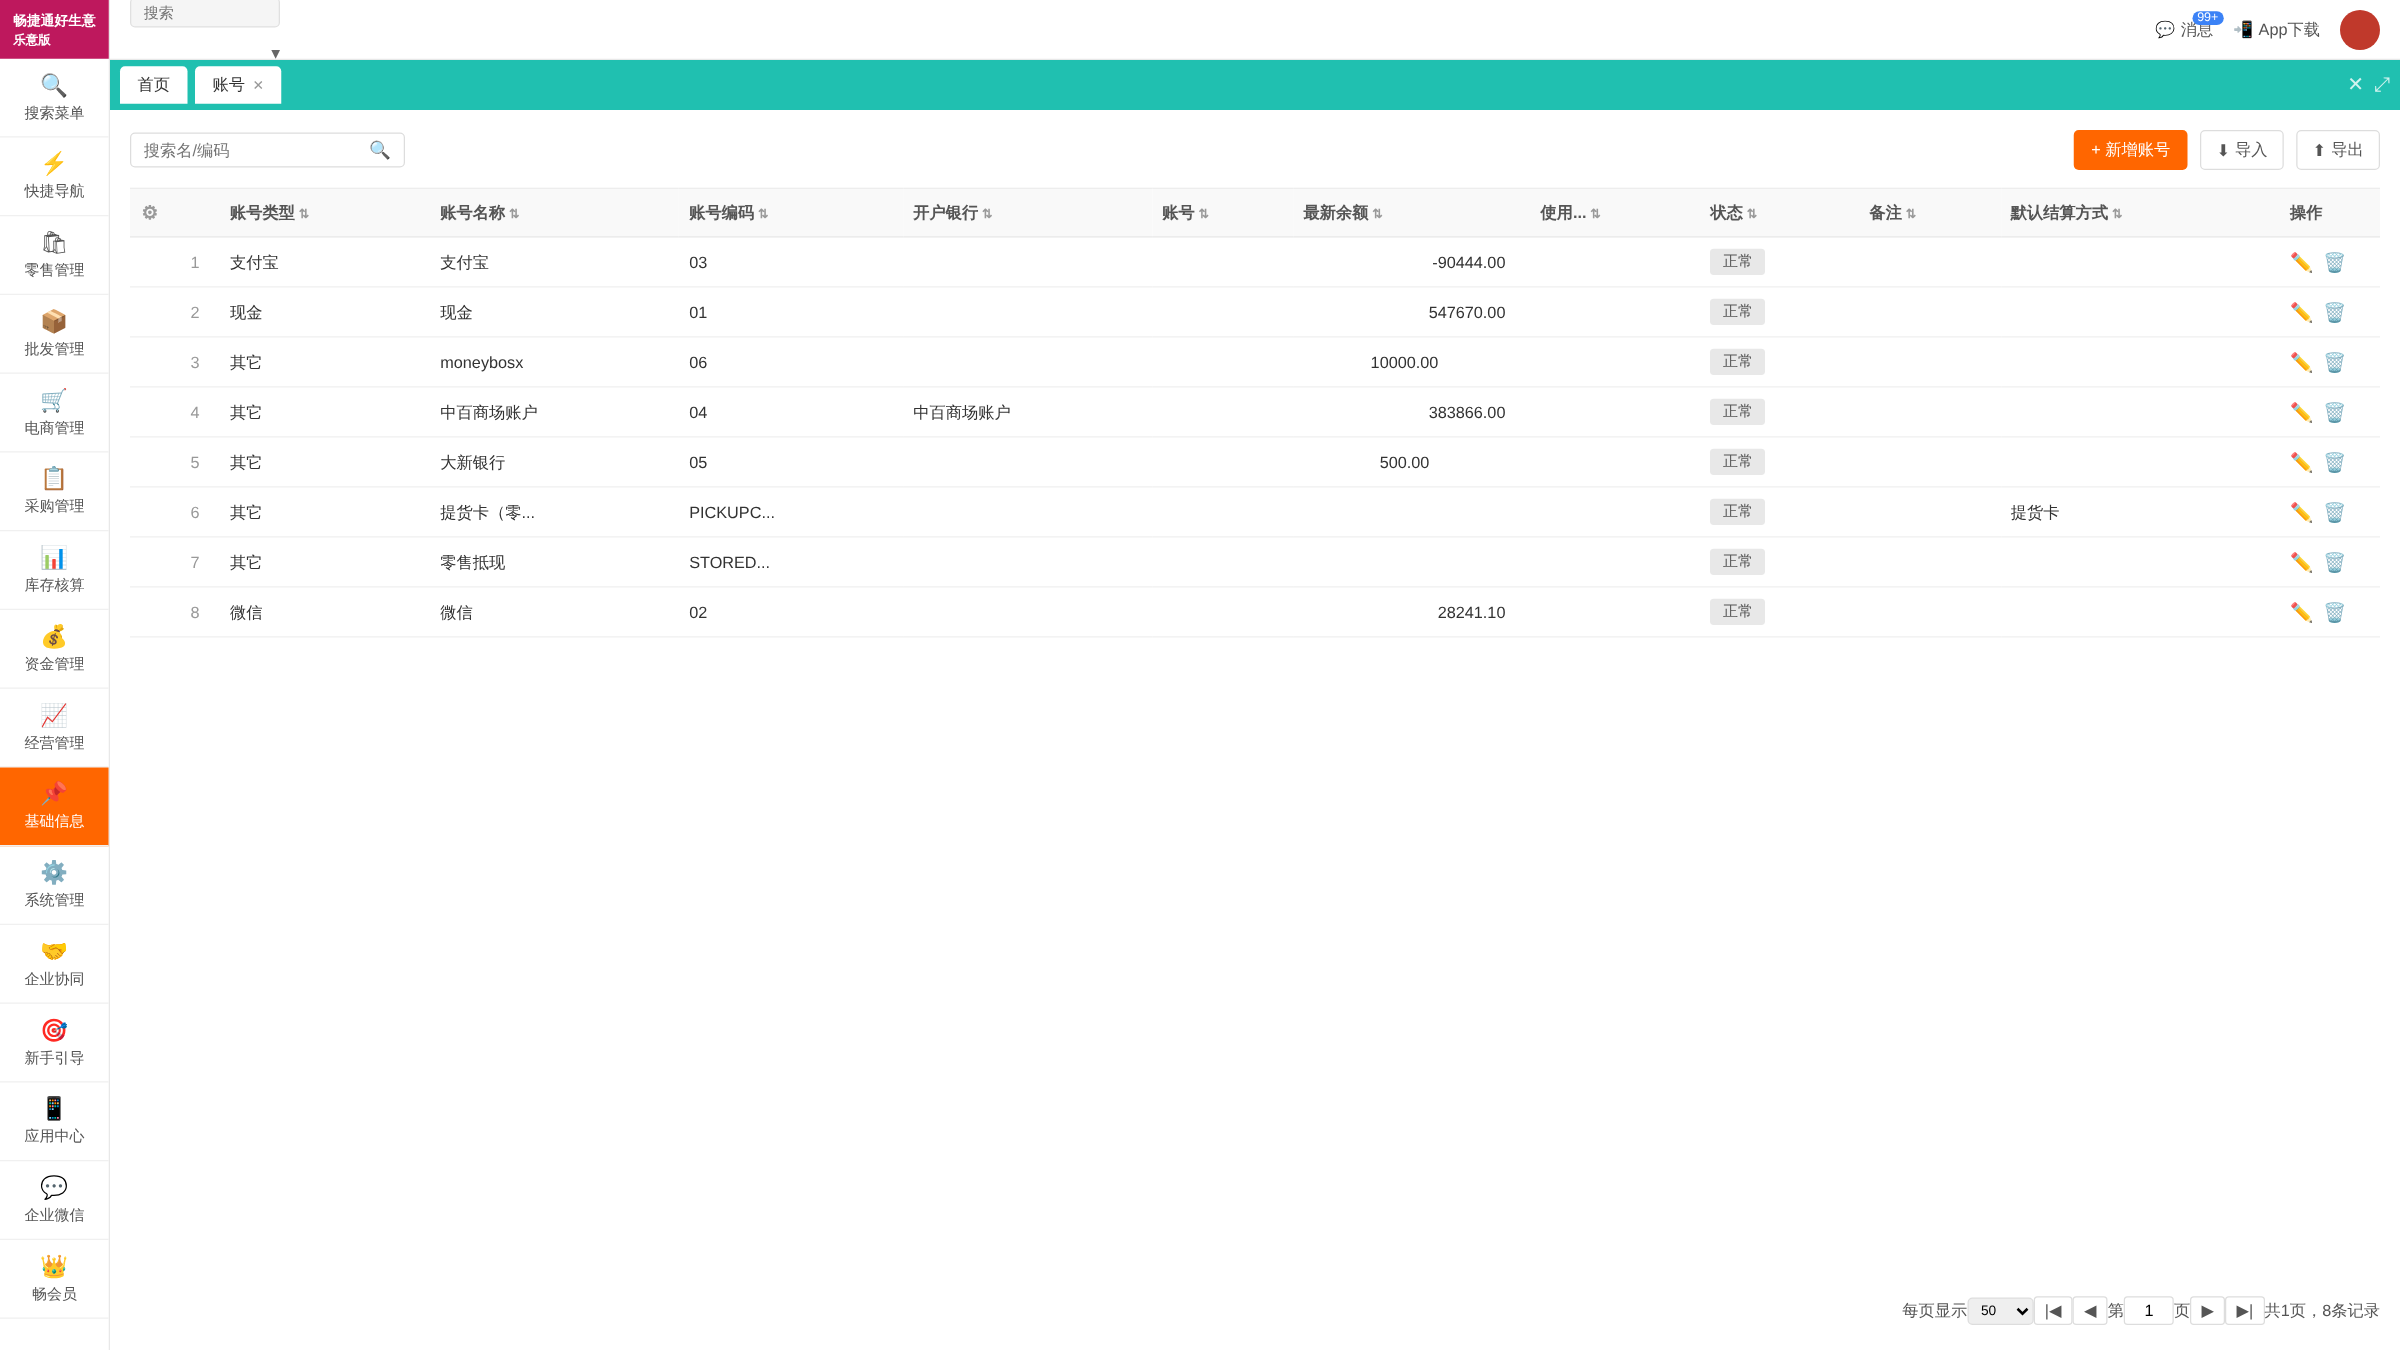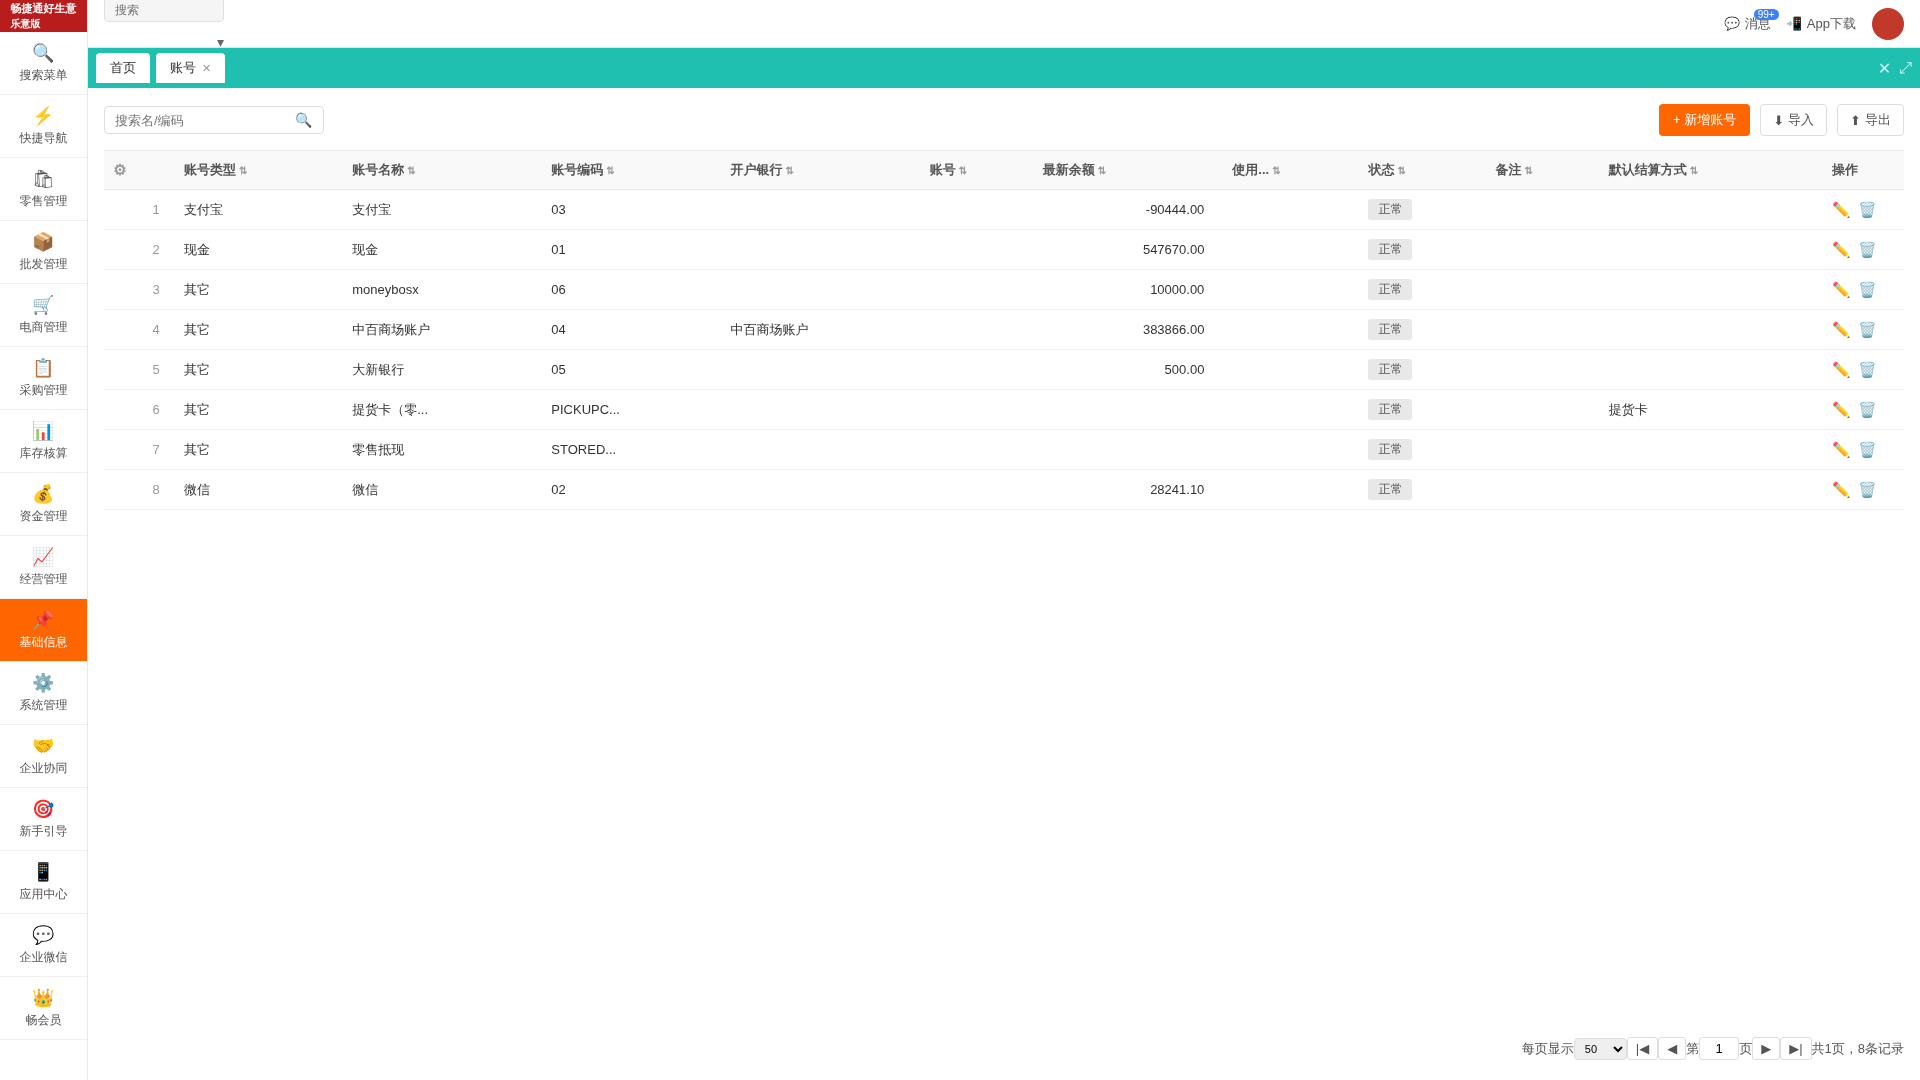--- a/index.html
+++ b/index.html
@@ -8,22 +8,22 @@
     
     .sidebar {
       width: 88px;
       background: #fff;
       display: flex;
       flex-direction: column;
       border-right: 1px solid #e8e8e8;
       height: 100%;
     }
     .sidebar-logo {
-      background: #b91c1c;
-      height: 32px;
+      background: #be185d;
+      height: 47px;
       display: flex;
       align-items: center;
       justify-content: center;
       color: #fff;
       font-size: 12px;
       font-weight: bold;
       flex-shrink: 0;
     }
     .sidebar-nav { flex: 1; overflow-y: auto; }
     .sidebar-item {
@@ -436,21 +436,21 @@
     </td>
   </tr>
             <tr>
     <td></td>
     <td class="td-index">3</td>
     <td>其它</td>
     <td>moneybosx</td>
     <td>06</td>
     <td></td>
     <td></td>
-    <td style="text-align:right;padding-right:20px;">10000.00</td>
+    <td style="text-align:center;padding-right:20px;">10000.00</td>
     <td></td>
     <td><span class="status-badge">正常</span></td>
     <td></td>
     <td></td>
     <td>
       <div class="action-icons">
         <span class="action-icon" title="编辑">✏️</span>
         <span class="action-icon" title="删除">🗑️</span>
       </div>
     </td>
@@ -476,21 +476,21 @@
     </td>
   </tr>
             <tr>
     <td></td>
     <td class="td-index">5</td>
     <td>其它</td>
     <td>大新银行</td>
     <td>05</td>
     <td></td>
     <td></td>
-    <td style="text-align:right;padding-right:20px;">500.00</td>
+    <td style="text-align:center;padding-right:20px;">500.00</td>
     <td></td>
     <td><span class="status-badge">正常</span></td>
     <td></td>
     <td></td>
     <td>
       <div class="action-icons">
         <span class="action-icon" title="编辑">✏️</span>
         <span class="action-icon" title="删除">🗑️</span>
       </div>
     </td>

